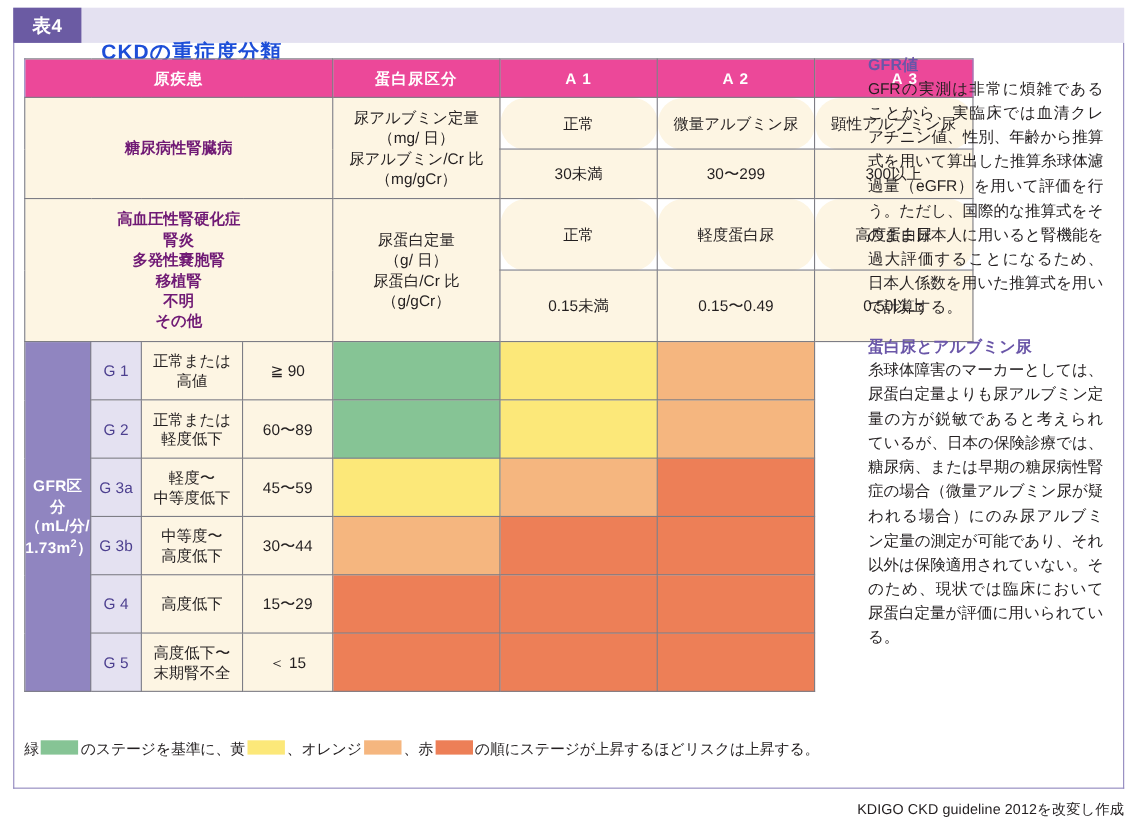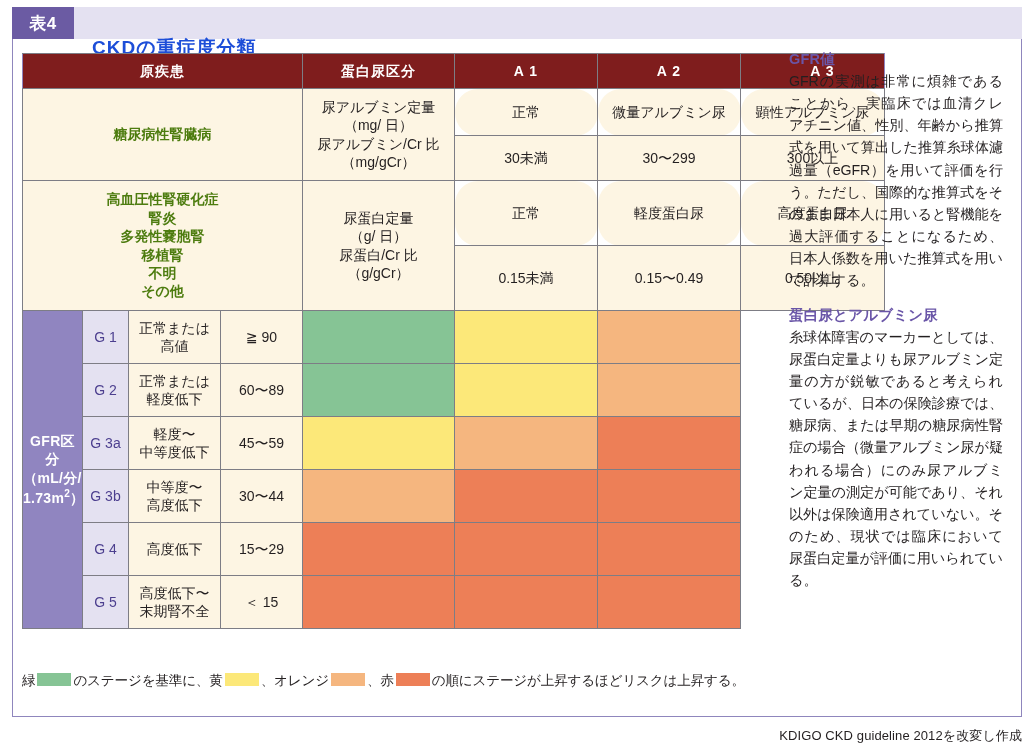--- a/index.html
+++ b/index.html
@@ -85,37 +85,37 @@
   table.main td, table.main th {
     border: 1px solid #7d7d85;
     padding: 0;
     text-align: center;
     vertical-align: middle;
     font-size: 14px;
     line-height: 1.32;
   }
   
   .hdr th {
-    background: #7f1d1d;
+    background: #ec4899;
     color: #ffffff;
     font-size: 16px;
     font-weight: bold;
     height: 34px;
     letter-spacing: 1px;
     border-color: #ffffff;
     border-top-color: #9085c0;
     border-bottom-color: #9085c0;
   }
   .hdr th:first-child { border-left-color: #9085c0; }
   .hdr th:last-child  { border-right-color: #9085c0; padding-left: 20px; }
 
   
   .cream { background: #fdf5e3; }
   .disease {
-    color: #4d7c0f;
+    color: #701a75;
     font-weight: bold;
     font-size: 14px;
     text-align: left;
     padding-left: 14px;
     line-height: 1.52;
   }
   .pu-def {
     font-size: 14.5px;
     line-height: 1.42;
     padding: 6px 4px;

